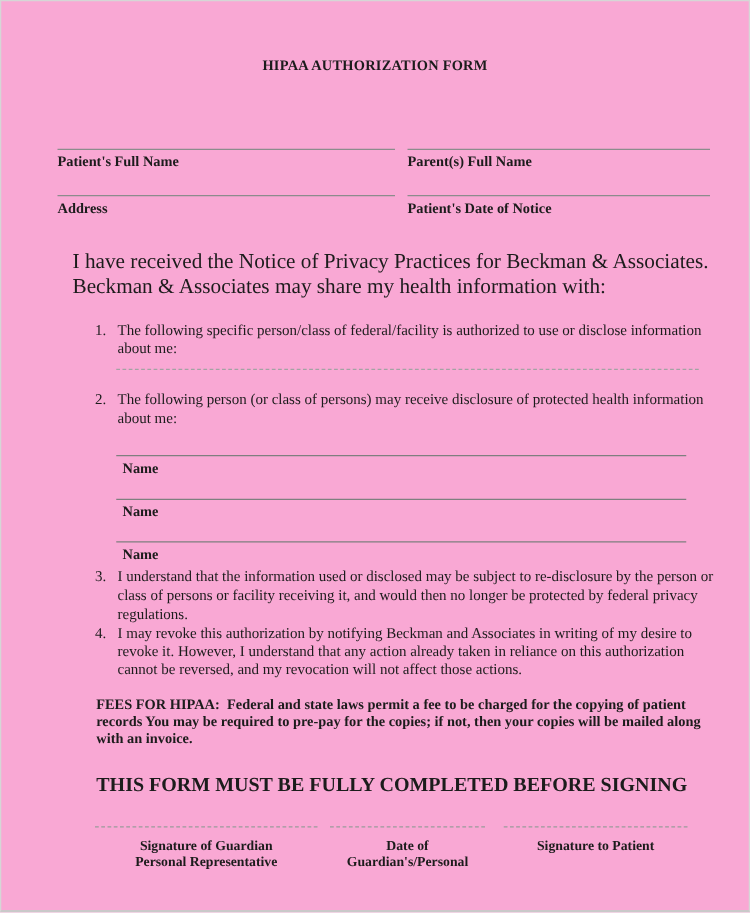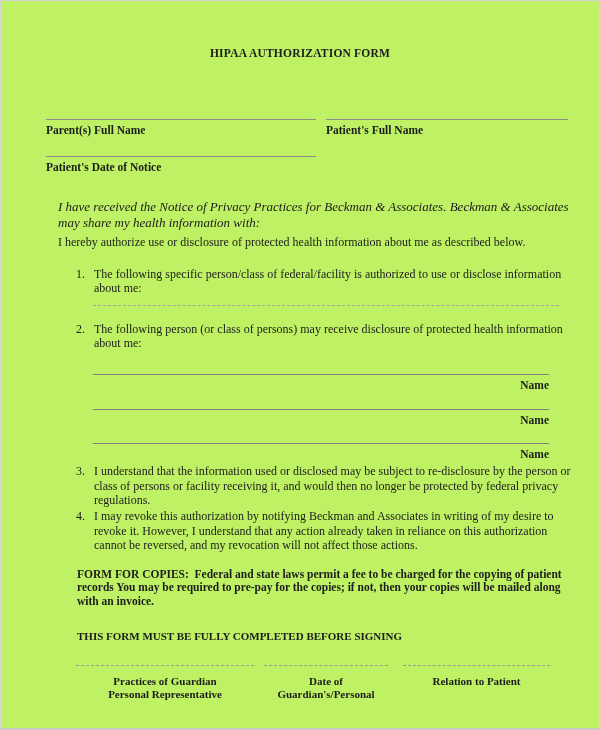--- a/index.html
+++ b/index.html
@@ -5,21 +5,21 @@
   html, body {
     margin: 0;
     padding: 0;
     background: #ffffff;
   }
   .page {
     position: relative;
     width: 600px;
     height: 730px;
     box-sizing: border-box;
-    background: #bef264;
+    background: #f9a8d4;
     border: 1px solid #d6d6d6;
     border-bottom: 2px solid #c9c9c9;
     font-family: "Liberation Serif", "DejaVu Serif", serif;
     color: #1c1c1c;
     overflow: hidden;
   }
   .title {
     margin-top: 46px;
     text-align: center;
     font-weight: bold;
@@ -39,23 +39,22 @@
   }
   .field-label {
     display: inline-block;
     padding-top: 3px;
     font-weight: bold;
     font-size: 11.5px;
   }
   
   .para1 {
     margin: 6px 30px 0 57px;
-    font-size: 13px;
+    font-size: 17px;
     line-height: 1.2;
-    font-style: italic;
   }
   .para2 {
     margin: 5px 30px 0 57px;
     font-size: 12px;
     line-height: 1.2;
   }
   
   .li {
     display: flex;
     margin-left: 75px;
@@ -74,21 +73,20 @@
   .dashed-fill {
     margin: 9px 0 0 92px;
     width: 466px;
     border-top: 1px dashed #a3a3a3;
     height: 0;
   }
   
   .name-rows {
     margin: 23px 0 0 92px;
     width: 456px;
-    text-align: right;
   }
   .name-row {
     border-top: 1.5px solid #7f7f7f;
     height: 33.5px;
   }
   .name-row.last { height: auto; padding-bottom: 0; }
   .name-label {
     display: inline-block;
     padding: 2px 0 0 5px;
     font-weight: bold;
@@ -97,21 +95,21 @@
   
   .fees {
     margin: 15px 25px 0 76px;
     font-weight: bold;
     font-size: 11.5px;
     line-height: 1.18;
   }
   .signing-notice {
     margin: 21px 25px 0 76px;
     font-weight: bold;
-    font-size: 11px;
+    font-size: 16px;
   }
   
   .sig-row {
     display: flex;
     margin: 23px 0 0 75px;
   }
   .sig-col { text-align: center; }
   .sig-col.c1 { width: 178px; margin-right: 10px; }
   .sig-col.c2 { width: 124px; margin-right: 15px; }
   .sig-col.c3 { width: 147px; }
@@ -128,32 +126,34 @@
 </style>
 </head>
 <body>
 
 <div class="page">
 
   <div class="title">HIPAA AUTHORIZATION FORM</div>
 
   <div class="fields-grid">
     <div class="field">
+      <span class="field-label">Patient's Full Name</span>
+    </div>
+    <div class="field">
       <span class="field-label">Parent(s) Full Name</span>
     </div>
     <div class="field">
-      <span class="field-label">Patient's Full Name</span>
+      <span class="field-label">Address</span>
     </div>
     <div class="field">
       <span class="field-label">Patient's Date of Notice</span>
     </div>
   </div>
 
   <p class="para1">I have received the Notice of Privacy Practices for Beckman &amp; Associates. Beckman &amp; Associates may share my health information with:</p>
-  <p class="para2">I hereby authorize use or disclosure of protected health information about me as described below.</p>
 
   <div>
 
     <div class="li item1">
       <span class="num">1.</span>
       <span class="li-text">The following specific person/class of federal/facility is authorized to use or disclose information about me:</span>
     </div>
     <div class="dashed-fill"></div>
 
     <div class="li item2">
@@ -178,40 +178,40 @@
       <span class="li-text">I understand that the information used or disclosed may be subject to re-disclosure by the person or class of persons or facility receiving it, and would then no longer be protected by federal privacy regulations.</span>
     </div>
 
     <div class="li item4">
       <span class="num">4.</span>
       <span class="li-text">I may revoke this authorization by notifying Beckman and Associates in writing of my desire to revoke it. However, I understand that any action already taken in reliance on this authorization cannot be reversed, and my revocation will not affect those actions.</span>
     </div>
 
   </div>
 
-  <p class="fees"><span>FORM FOR COPIES:</span>&nbsp; <span>Federal and state laws permit a fee to be charged for the copying of patient records  You may be required to pre-pay for the copies; if not, then your copies will be mailed along with an invoice.</span></p>
+  <p class="fees"><span>FEES FOR HIPAA:</span>&nbsp; <span>Federal and state laws permit a fee to be charged for the copying of patient records  You may be required to pre-pay for the copies; if not, then your copies will be mailed along with an invoice.</span></p>
 
   <p class="signing-notice">THIS FORM MUST BE FULLY COMPLETED BEFORE SIGNING</p>
 
   <div class="sig-row">
     <div class="sig-col c1">
       <div class="sig-line"></div>
       <div class="sig-label">
-        <div>Practices of Guardian</div>
+        <div>Signature of Guardian</div>
         <div>Personal Representative</div>
       </div>
     </div>
     <div class="sig-col c2">
       <div class="sig-line"></div>
       <div class="sig-label">
         <div>Date of Guardian's/Personal</div>
 
       </div>
     </div>
     <div class="sig-col c3">
       <div class="sig-line"></div>
       <div class="sig-label">
-        <div>Relation to Patient</div>
+        <div>Signature to Patient</div>
       </div>
     </div>
   </div>
 
 </div>
 
 </body></html>

